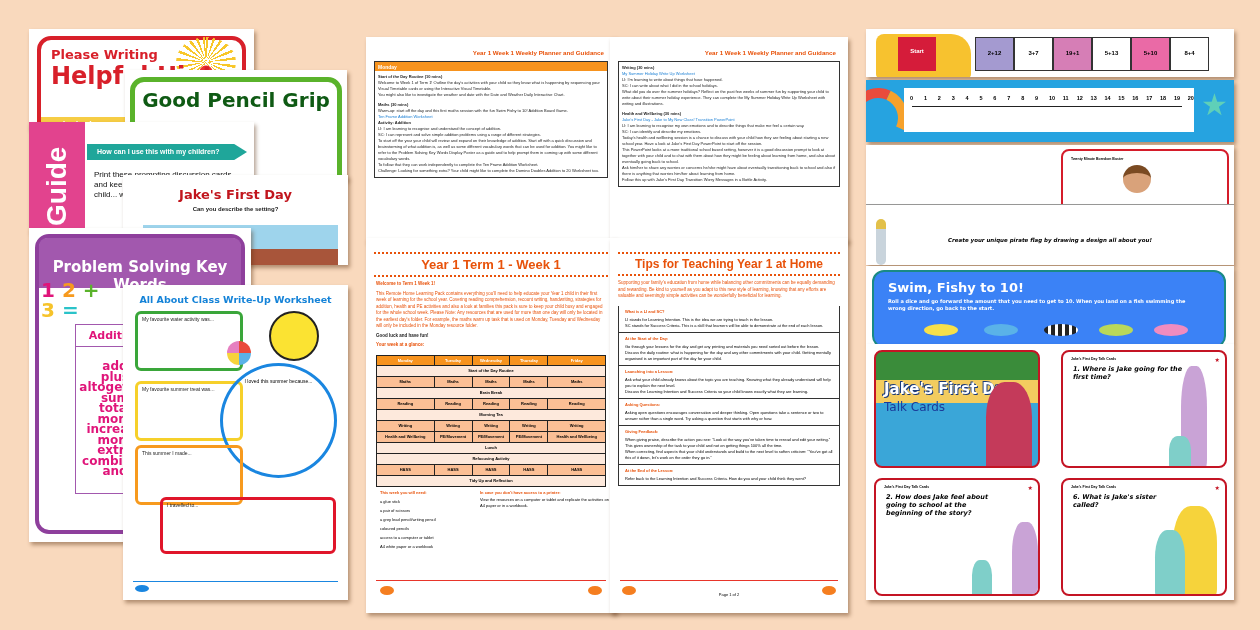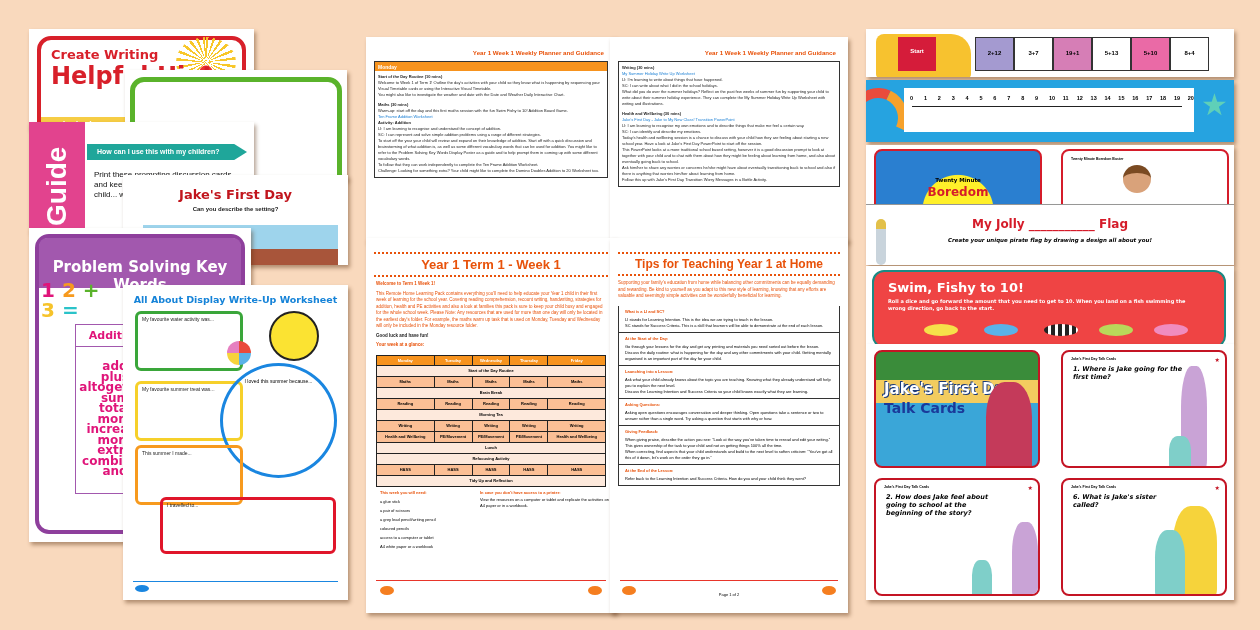--- a/index.html
+++ b/index.html
@@ -84,48 +84,49 @@
 #s-bored{left:866px;top:145px;width:368px;height:60px;border-bottom:1px solid #999}
 #s-bored .c1{position:absolute;left:8px;top:4px;width:168px;height:70px;border:2px solid #d51c2a;border-radius:8px;background:radial-gradient(circle at 50% 90%,#fff02a 0 35px,transparent 36px),#2a7fd0}
 #s-bored .c1 .a{position:absolute;left:0;right:0;top:26px;text-align:center;font-size:5.5px;font-weight:bold}
 #s-bored .c1 .b{position:absolute;left:0;right:0;top:34px;text-align:center;font-size:12px;font-weight:bold;color:#d51c2a}
 #s-bored .c2{position:absolute;left:195px;top:4px;width:168px;height:70px;border:2px solid #d51c2a;border-radius:8px}
 #s-bored .c2 .a{position:absolute;left:8px;top:6px;font-size:3.5px;font-weight:bold}
 #s-flag{left:866px;top:205px;width:368px;height:60px}
 #s-flag .t{position:absolute;left:0;right:0;top:12px;text-align:center;color:#d51c2a;font-size:12px;font-weight:bold}
 #s-flag .st{position:absolute;left:0;right:0;top:32px;text-align:center;font-size:5.5px;font-style:italic;font-weight:bold}
 #s-fish{left:866px;top:266px;width:368px;height:78px}
-#s-fish .card{position:absolute;left:6px;top:4px;right:8px;height:78px;background:#ef4444;border-radius:12px;border:2px solid #1a8a84}
+#s-fish .card{position:absolute;left:6px;top:4px;right:8px;height:78px;background:#3b82f6;border-radius:12px;border:2px solid #1a8a84}
 #s-fish .t{position:absolute;left:14px;top:8px;color:#fff;font-size:13px;font-weight:bold}
 #s-fish .st{position:absolute;left:14px;top:26px;right:20px;color:#fff;font-size:5px;font-weight:bold;line-height:7px}
 #s-fish .fish{position:absolute;top:52px;width:34px;height:12px;border-radius:50%}
 #s-talk{left:866px;top:344px;width:368px;height:256px}
 .tc{position:absolute;width:166px;height:118px;border:2px solid #c41424;border-radius:8px;background:#fff;overflow:hidden}
 .tc .small{position:absolute;left:8px;top:5px;font-size:3.5px;font-weight:bold}
 .tc .q{position:absolute;left:10px;top:13px;width:110px;font-size:6.5px;font-weight:bold;font-style:italic;line-height:8px}
 .tc .stl{position:absolute;right:5px;top:4px;color:#c41424;font-size:6px}
 .tc .person{position:absolute;border-radius:40% 40% 10% 10%}
 #tc-cover{background:linear-gradient(#3a8c3a 0 25%,#f3cc5f 25% 45%,#3aa6d8 45%)}
 #tc-cover .a{position:absolute;left:8px;top:28px;color:#fff;font-size:15px;font-weight:bold;text-shadow:1px 1px 0 #1a3a7a,-1px -1px 0 #1a3a7a}
-#tc-cover .b{position:absolute;left:8px;top:48px;color:#1a3a9a;font-size:14px;font-weight:bold}
+#tc-cover .b{position:absolute;left:8px;top:48px;color:#1a3a9a;font-size:12px;font-weight:normal}
 #tc-cover .pirate{position:absolute;left:110px;top:30px;width:46px;height:88px;background:#c43a5a;border-radius:40% 40% 0 0}
 </style>
 </head>
 <body>
 
 <div class="sheet" id="s-hints">
   <div class="frame"></div>
   <div class="fw"></div>
-  <div class="k1 rfont">Create Writing</div>
+  <div class="k1 rfont">Please Writing</div>
   <div class="k2 rfont">Helpful Hints</div>
   <div class="bar">Write in the past tense</div>
 </div>
 
 <div class="sheet" id="s-grip">
   <div class="frame"></div>
+  <div class="t rfont">Good Pencil Grip</div>
 </div>
 
 <div class="sheet" id="s-guide">
   <div class="side">
       <span>Guide</span>
     </div>
   <div class="arrow">How can I use this with my children?</div>
   <div class="body">Print these prompting discussion cards and keep them at random... your child... what they...</div>
 </div>
 
@@ -157,21 +158,21 @@
       <li>increase</li>
       <li>more</li>
       <li>extra</li>
       <li>combined</li>
       <li>and</li>
     </ul>
   </div>
 </div>
 
 <div class="sheet" id="s-sum">
-  <div class="t rfont">All About Display Write-Up Worksheet</div>
+  <div class="t rfont">All About Class Write-Up Worksheet</div>
   <div class="sbox" style="left:12px;top:26px;width:108px;height:60px;border-color:#3aa63a">My favourite water activity was...</div>
   <div class="sun"></div>
   <div class="ball"></div>
   <div class="sbox" style="left:12px;top:96px;width:108px;height:60px;border-color:#f6d02a">My favourite summer treat was...</div>
   <div class="circle">I loved this summer because...</div>
   <div class="sbox" style="left:12px;top:160px;width:108px;height:60px;border-color:#f79a1e">This summer I made...</div>
   <div class="sbox" style="left:37px;top:212px;width:176px;height:57px;border-color:#e0152a">I travelled to...</div>
   <div class="foot"></div>
   <div class="logo"></div>
 </div>
@@ -385,33 +386,28 @@
         <span>18</span>
         <span>19</span>
         <span>20</span>
     </div>
     <div class="axis"></div>
   </div>
   <div class="star">★</div>
 </div>
 
 <div class="sheet" id="s-bored">
-  <div class="c1">
-    <div class="a rfont">Twenty Minute</div>
-    <div class="b rfont">Boredom</div>
-  </div>
   <div class="c2">
     <div class="a">Twenty Minute Boredom Buster</div>
     <div style="position:absolute;left:60px;top:14px;width:28px;height:28px;border-radius:50%;background:#d9a27a;border-top:8px solid #7a4a22"></div>
   </div>
 </div>
 
 <div class="sheet" id="s-flag">
   <div style="position:absolute;left:10px;top:14px;width:10px;height:46px;background:#c9d4dc;border-top:10px solid #e2c04a;border-radius:5px"></div>
-  <div class="t rfont">My Jolly ___________ Flag</div>
   <div class="st rfont">Create your unique pirate flag by drawing a design all about you!</div>
 </div>
 
 <div class="sheet" id="s-fish">
   <div class="card">
     <div class="t rfont">Swim, Fishy to 10!</div>
     <div class="st rfont">Roll a dice and go forward the amount that you need to get to 10. When you land on a fish swimming the wrong direction, go back to the start.</div>
     <div class="fish" style="left:50px;background:#f6e04a"></div>
     <div class="fish" style="left:110px;background:#5ab2e8"></div>
     <div class="fish" style="left:170px;background:repeating-linear-gradient(90deg,#222 0 4px,#fff 4px 7px)"></div>

